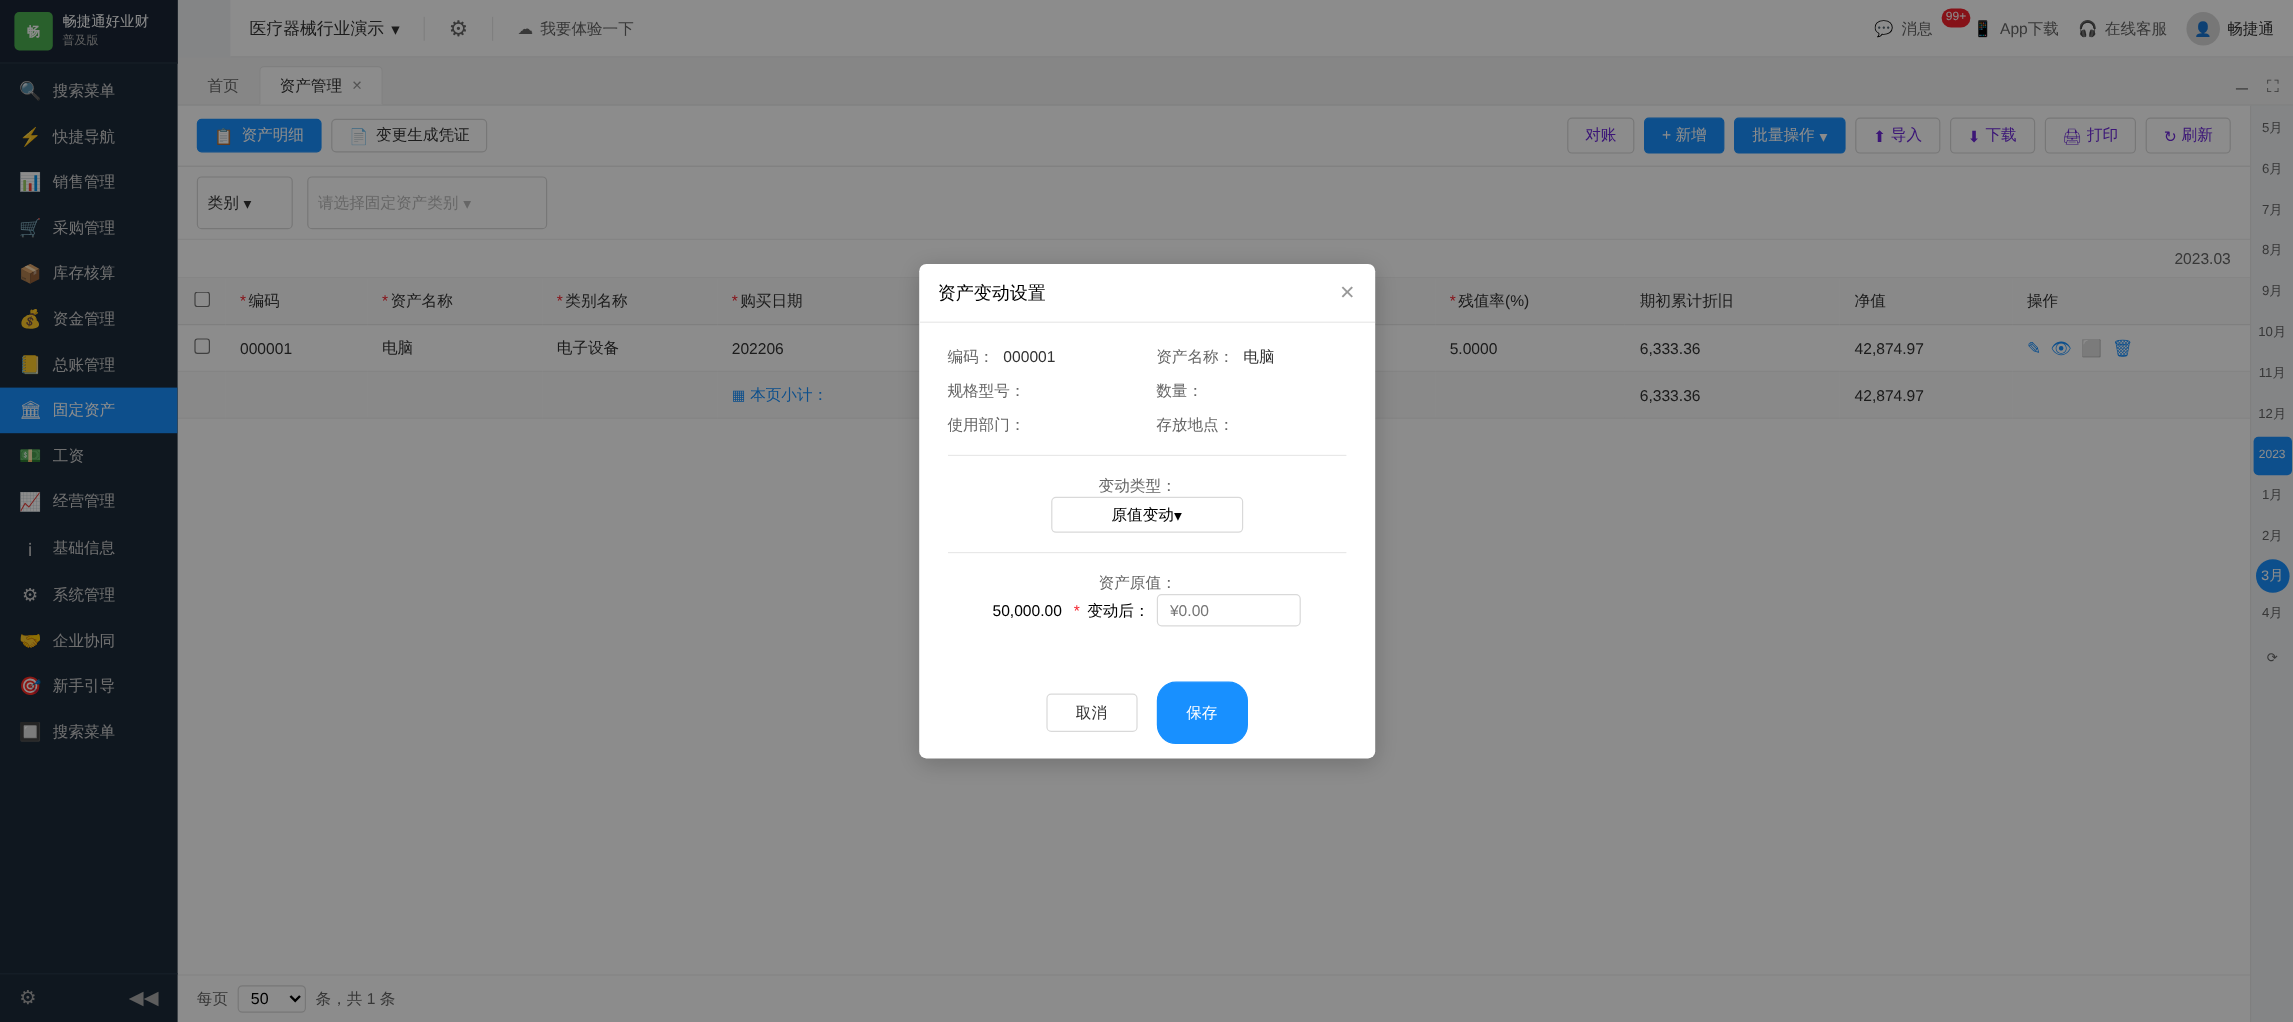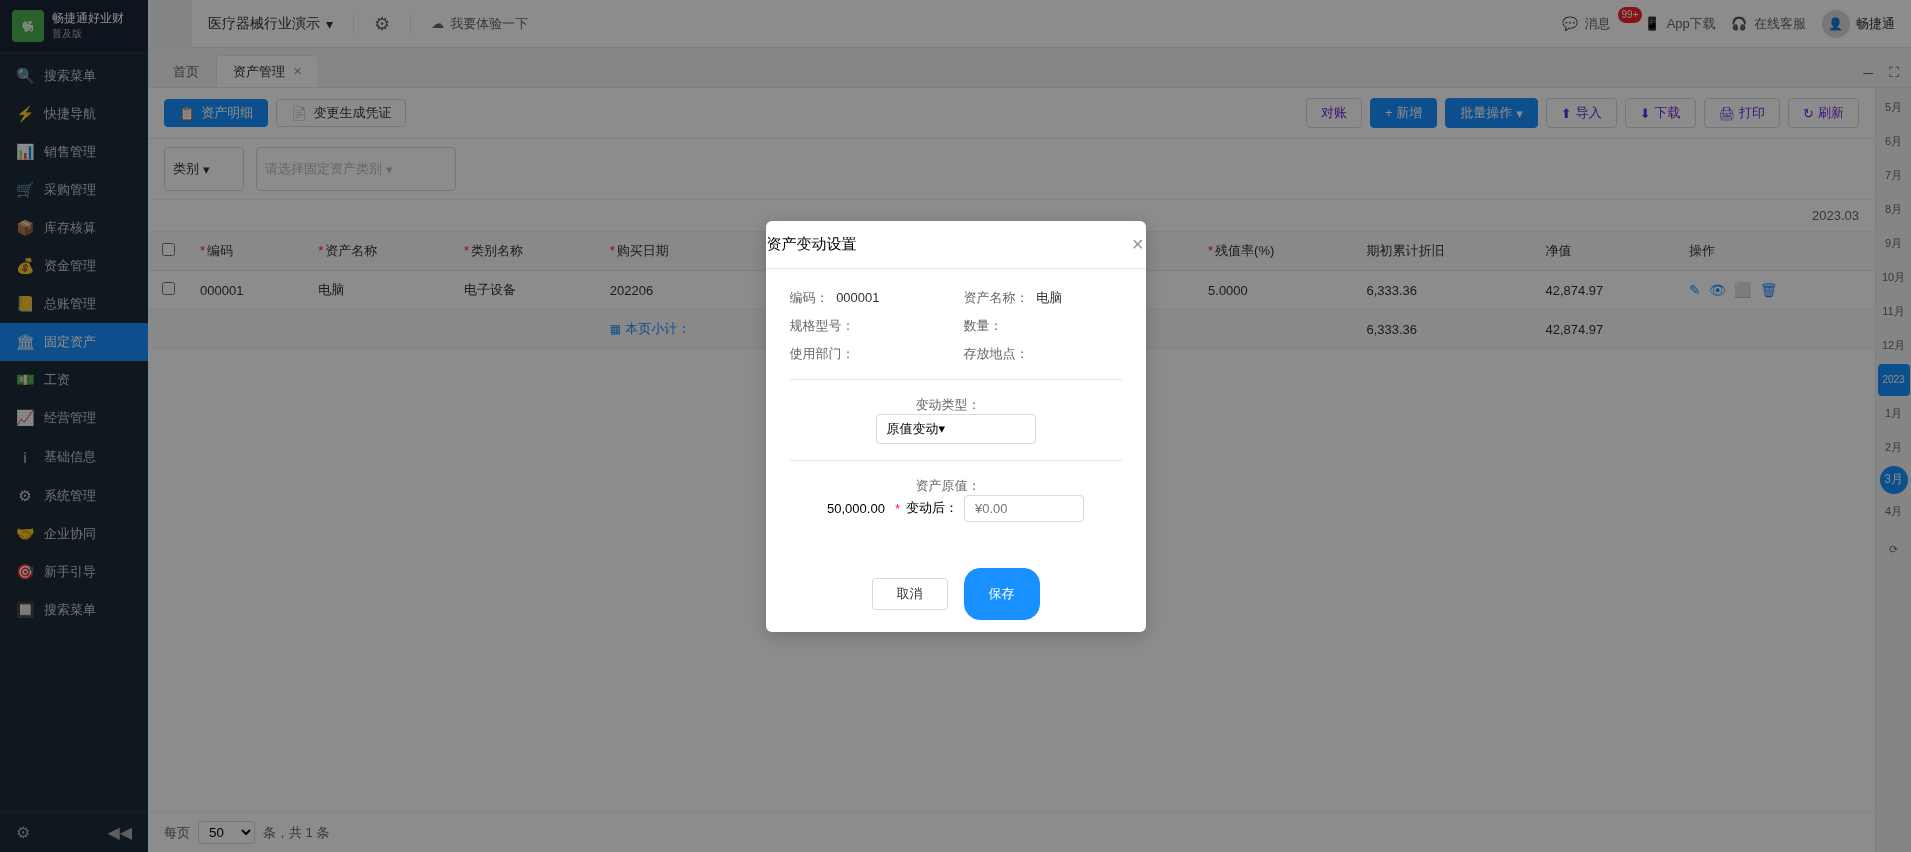--- a/index.html
+++ b/index.html
@@ -268,21 +268,21 @@
       display: flex; align-items: center; justify-content: center;
     }
     .modal {
       background: #fff;
       border-radius: 6px;
       width: 380px;
       box-shadow: 0 4px 20px rgba(0,0,0,0.2);
       overflow: hidden;
     }
     .modal-header {
-      padding: 14px 1px;
+      padding: 14px 16px;
       border-bottom: 1px solid #e8e8e8;
       display: flex; align-items: center; justify-content: space-between;
       font-size: 15px; font-weight: 500;
     }
     .modal-close { cursor: pointer; color: #999; font-size: 16px; }
     .modal-body { padding: 20px 24px; }
     .modal-info-grid {
       display: grid; grid-template-columns: 1fr 1fr;
       gap: 10px 16px;
       margin-bottom: 16px;
@@ -295,21 +295,21 @@
       margin-bottom: 14px;
       flex-direction: column;
     }
     .modal-field-label { width: 80px; color: #666; font-size: 13px; flex-shrink: 0; }
     .modal-field-control { flex: 1; }
     .modal-select {
       display: flex; align-items: center;
       border: 1px solid #d9d9d9; border-radius: 4px;
       padding: 5px 10px; background: #fff;
       cursor: pointer; width: 160px;
-      justify-content: flex-start;
+      justify-content: center;
     }
     .modal-input {
       border: 1px solid #d9d9d9; border-radius: 4px;
       padding: 5px 10px; width: 100%; font-size: 13px;
       color: #bbb;
     }
     .modal-input-row {
       display: flex; align-items: center; gap: 10px;
     }
     .modal-input-with-label {

